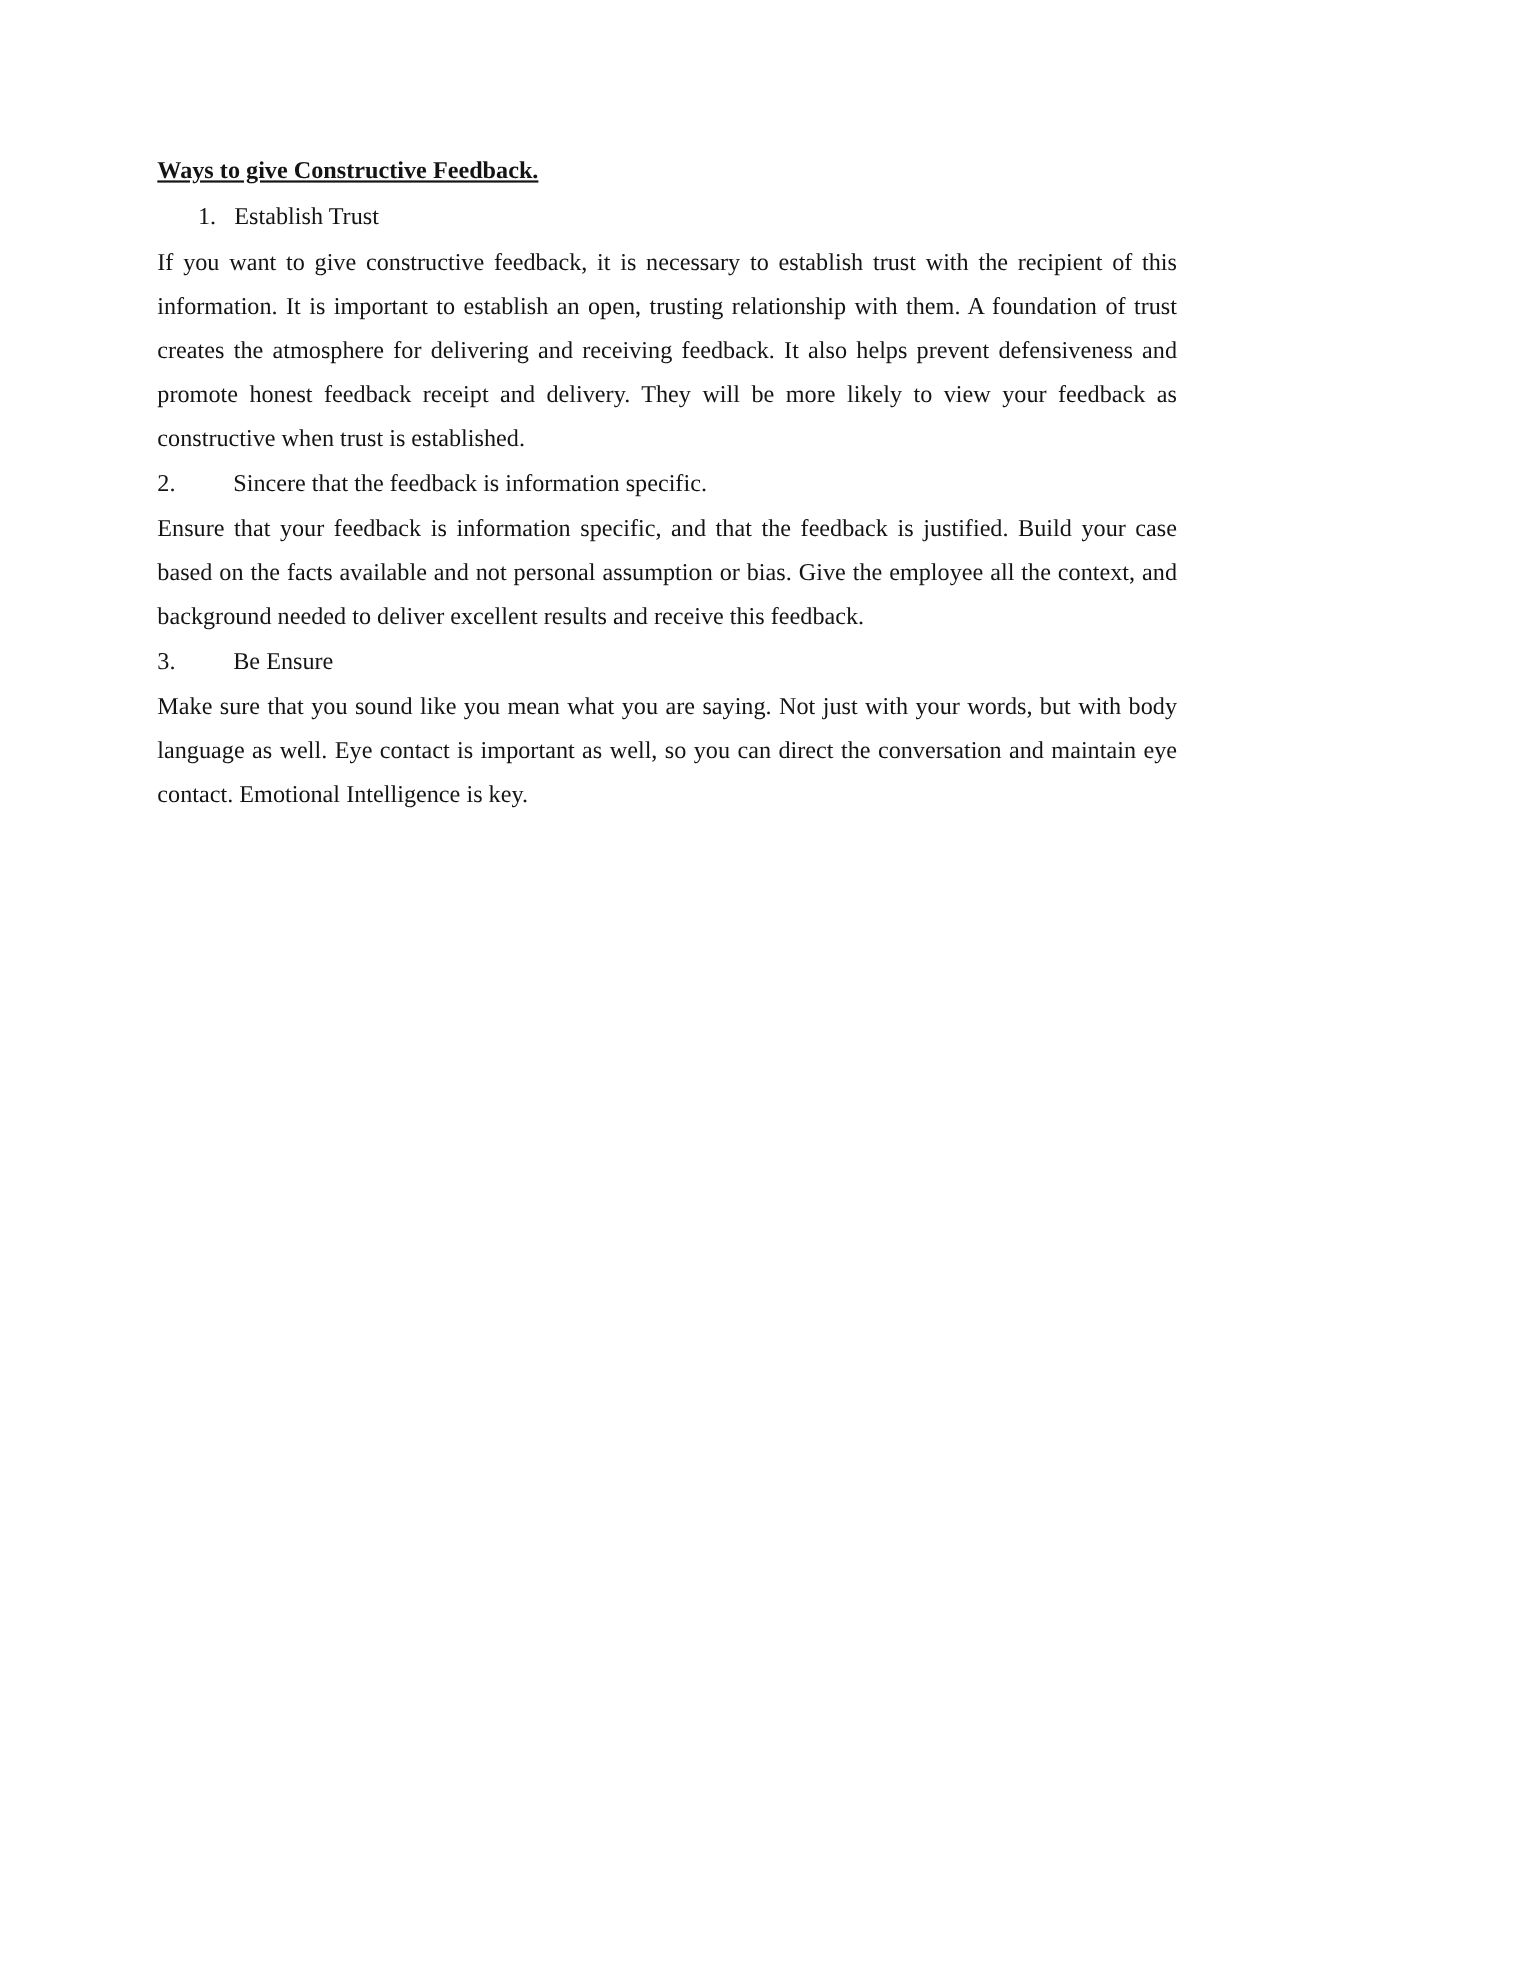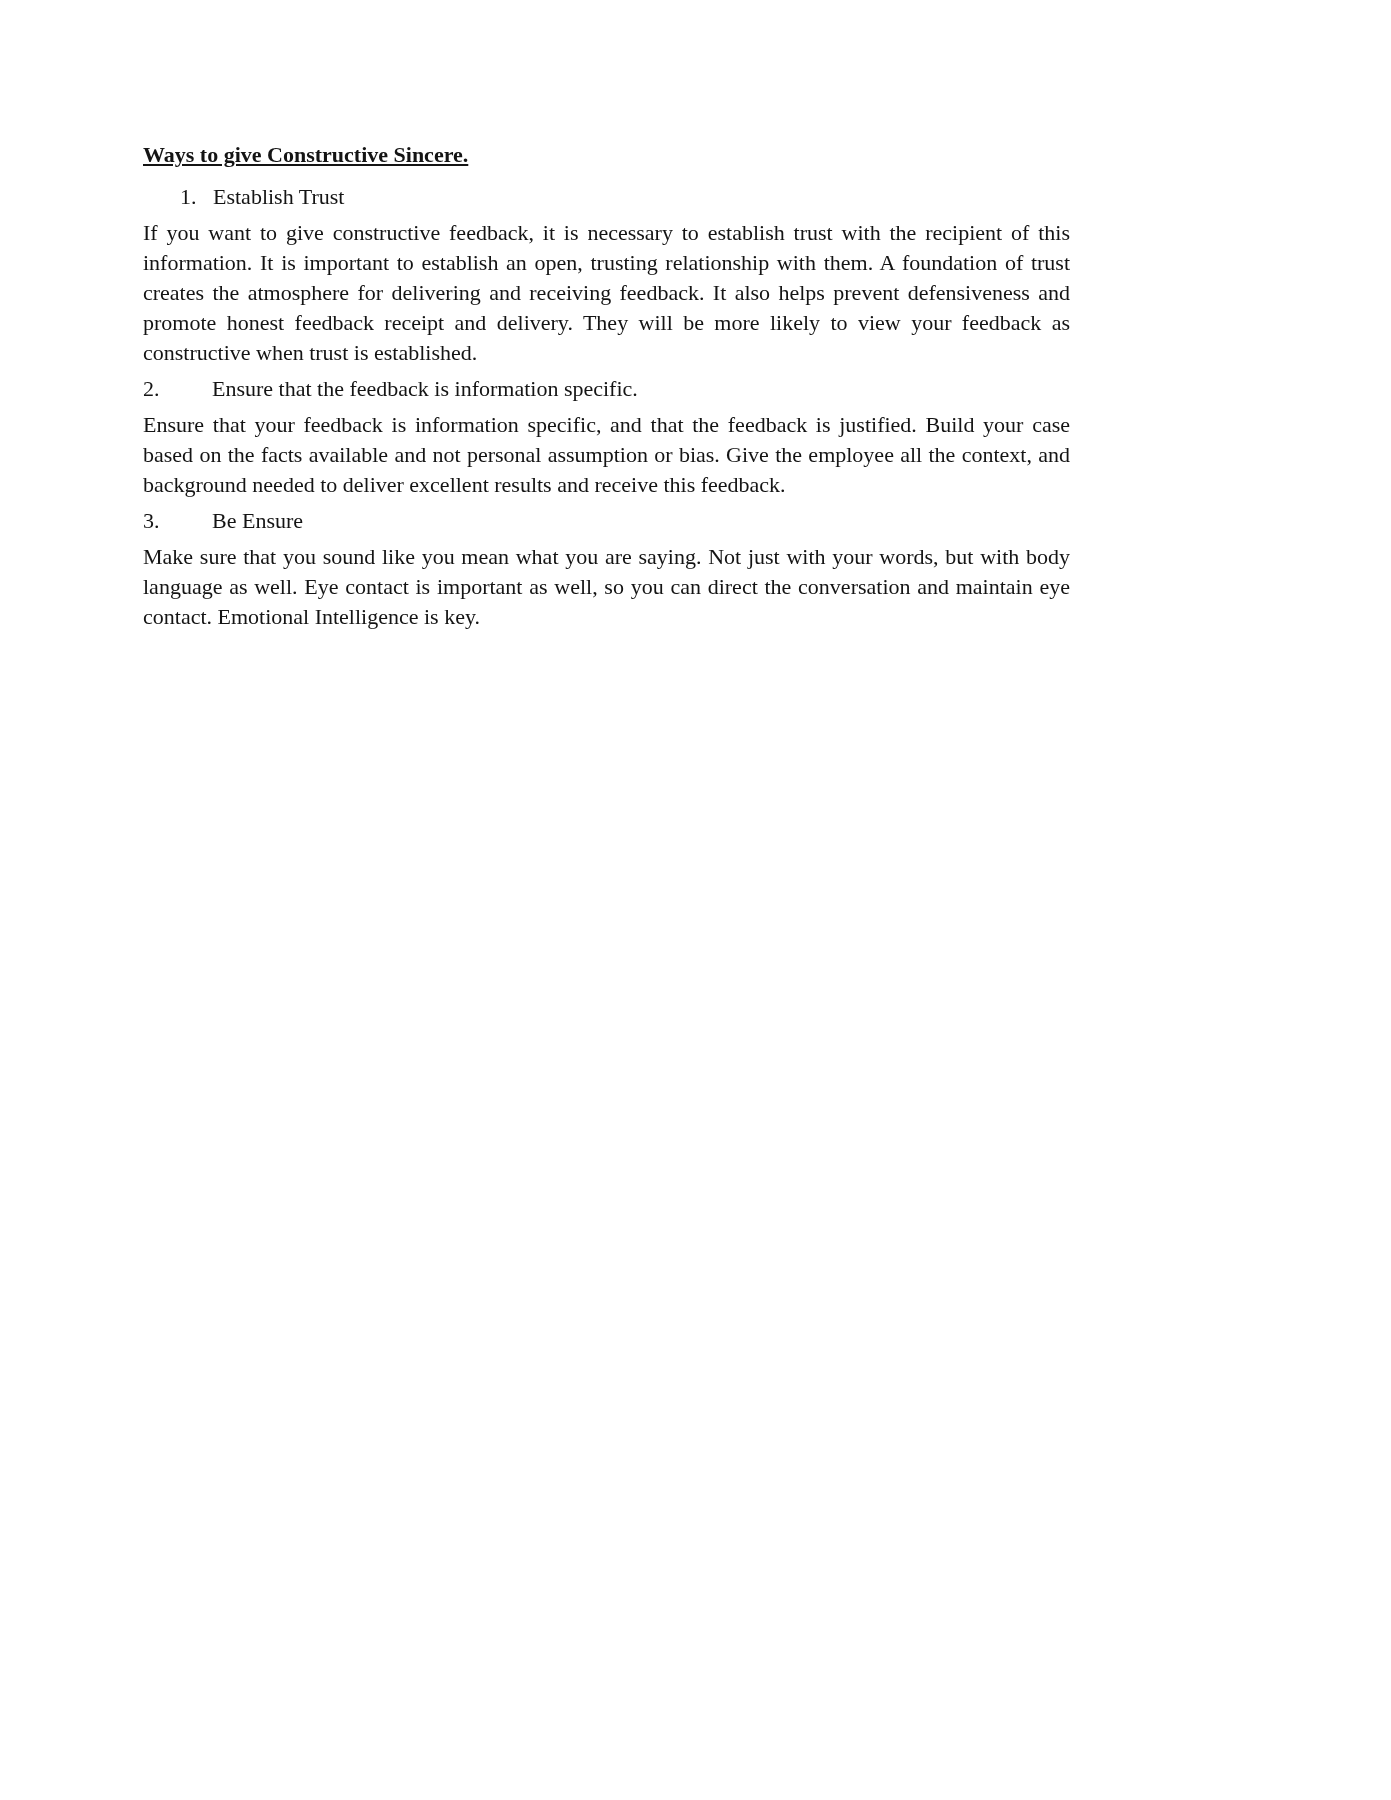--- a/index.html
+++ b/index.html
@@ -32,40 +32,40 @@
   
   .heading-indented { padding-left: 37px; }
   .num-narrow { display: inline-block; width: 33px; }
 
   
   .num-wide { display: inline-block; width: 69px; }
 
   .body-para {
     text-align: justify;
     text-justify: inter-word;
-    line-height: 30px;
+    line-height: 40px;
   }
 </style>
 </head>
 <body>
 
 <div class="page">
 
-  <h1 class="doc-title">Ways to give Constructive Sincere.</h1>
+  <h1 class="doc-title">Ways to give Constructive Feedback.</h1>
 
   <div class="section">
     <div class="heading heading-indented">
       <span class="num num-narrow">1.</span><span>Establish Trust</span>
     </div>
     <p class="body-para">If you want to give constructive feedback, it is necessary to establish trust with the recipient of this information. It is important to establish an open, trusting relationship with them. A foundation of trust creates the atmosphere for delivering and receiving feedback. It also helps prevent defensiveness and promote honest feedback receipt and delivery. They will be more likely to view your feedback as constructive when trust is established.</p>
   </div>
 
   <div class="section">
     <div class="heading">
-      <span class="num num-wide">2.</span><span>Ensure that the feedback is information specific.</span>
+      <span class="num num-wide">2.</span><span>Sincere that the feedback is information specific.</span>
     </div>
     <p class="body-para">Ensure that your feedback is information specific, and that the feedback is justified. Build your case based on the facts available and not personal assumption or bias. Give the employee all the context, and background needed to deliver excellent results and receive this feedback.</p>
   </div>
 
   <div class="section">
     <div class="heading">
       <span class="num num-wide">3.</span><span>Be Ensure</span>
     </div>
     <p class="body-para">Make sure that you sound like you mean what you are saying. Not just with your words, but with body language as well. Eye contact is important as well, so you can direct the conversation and maintain eye contact. Emotional Intelligence is key.</p>
   </div>

